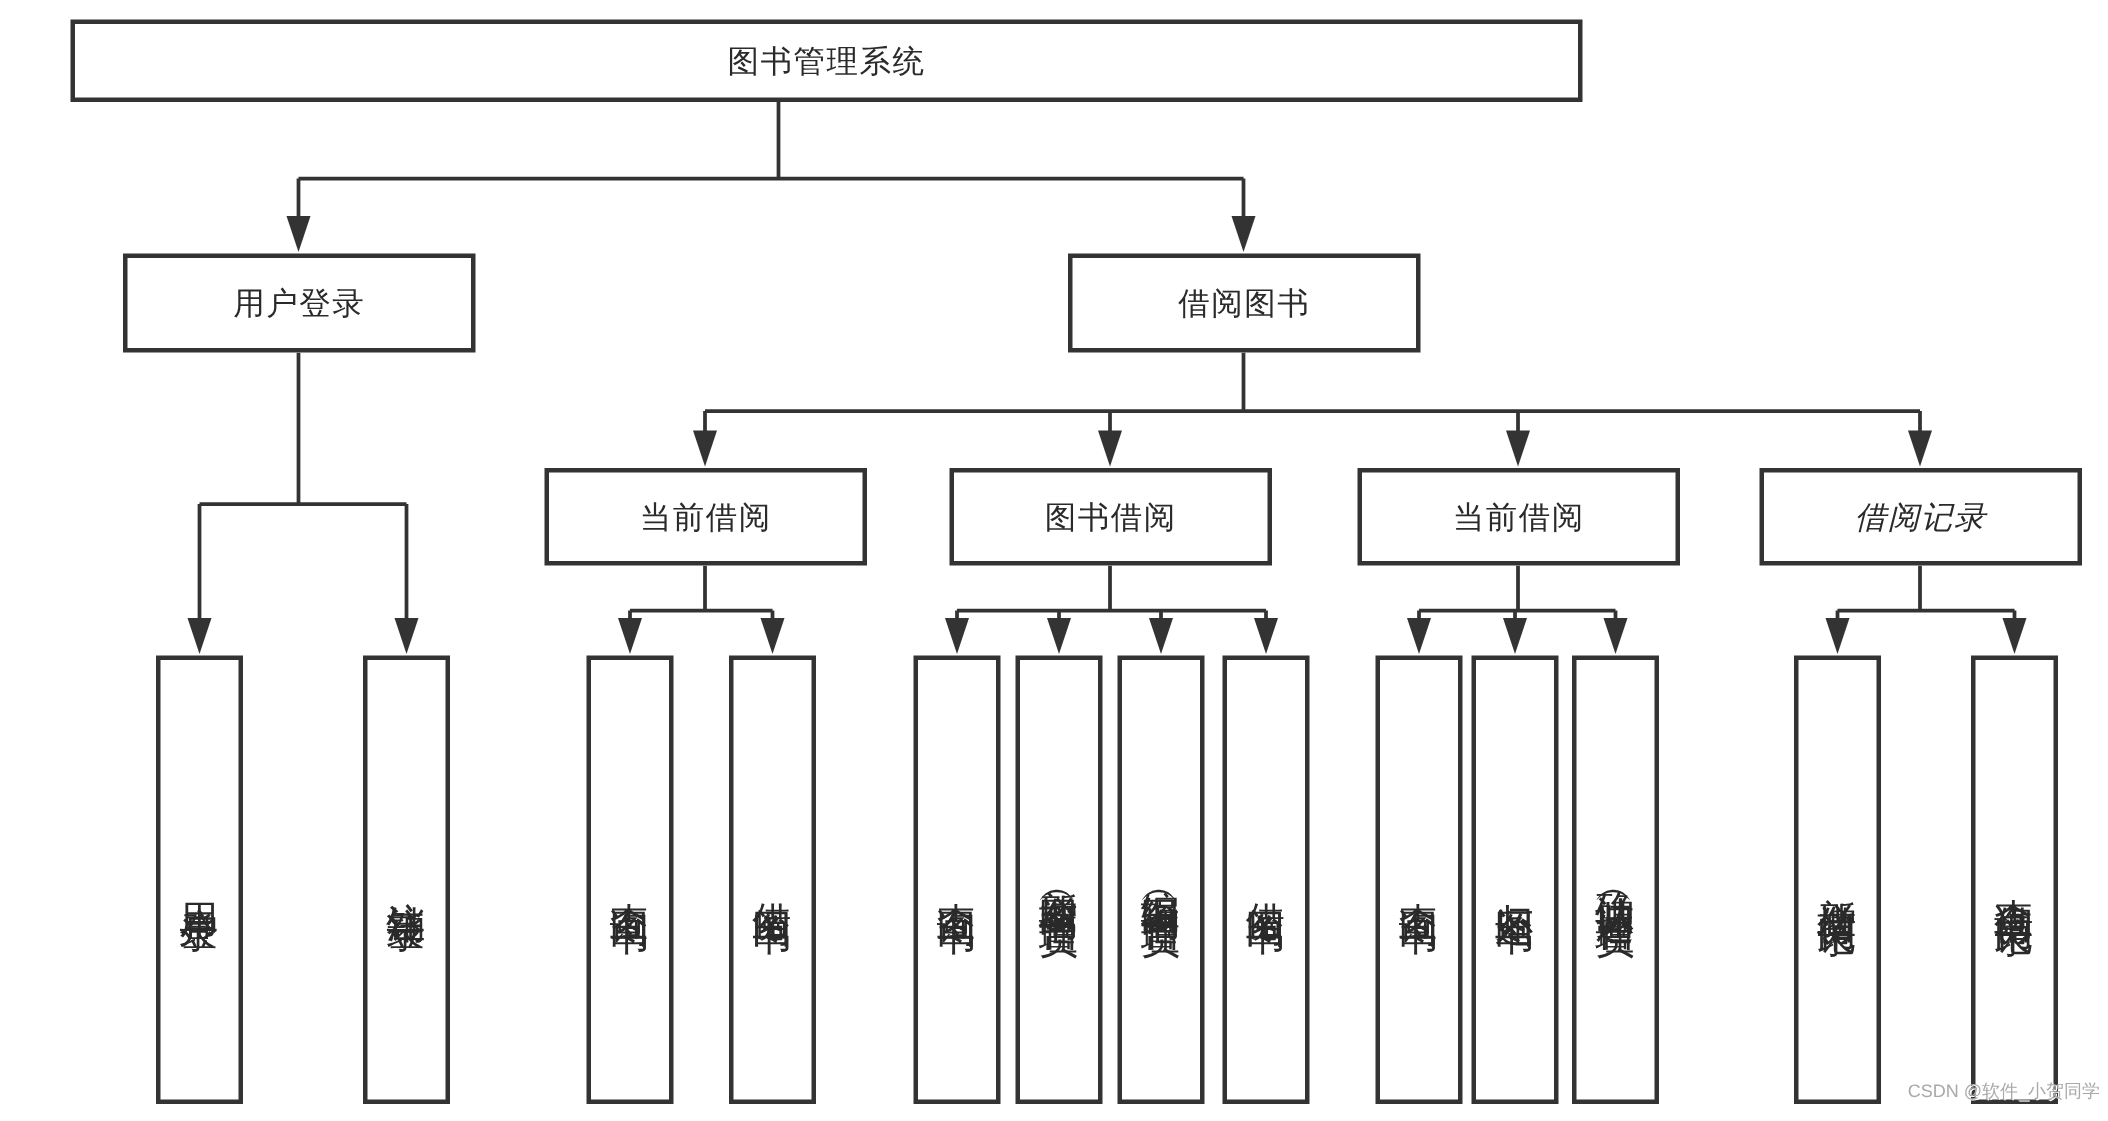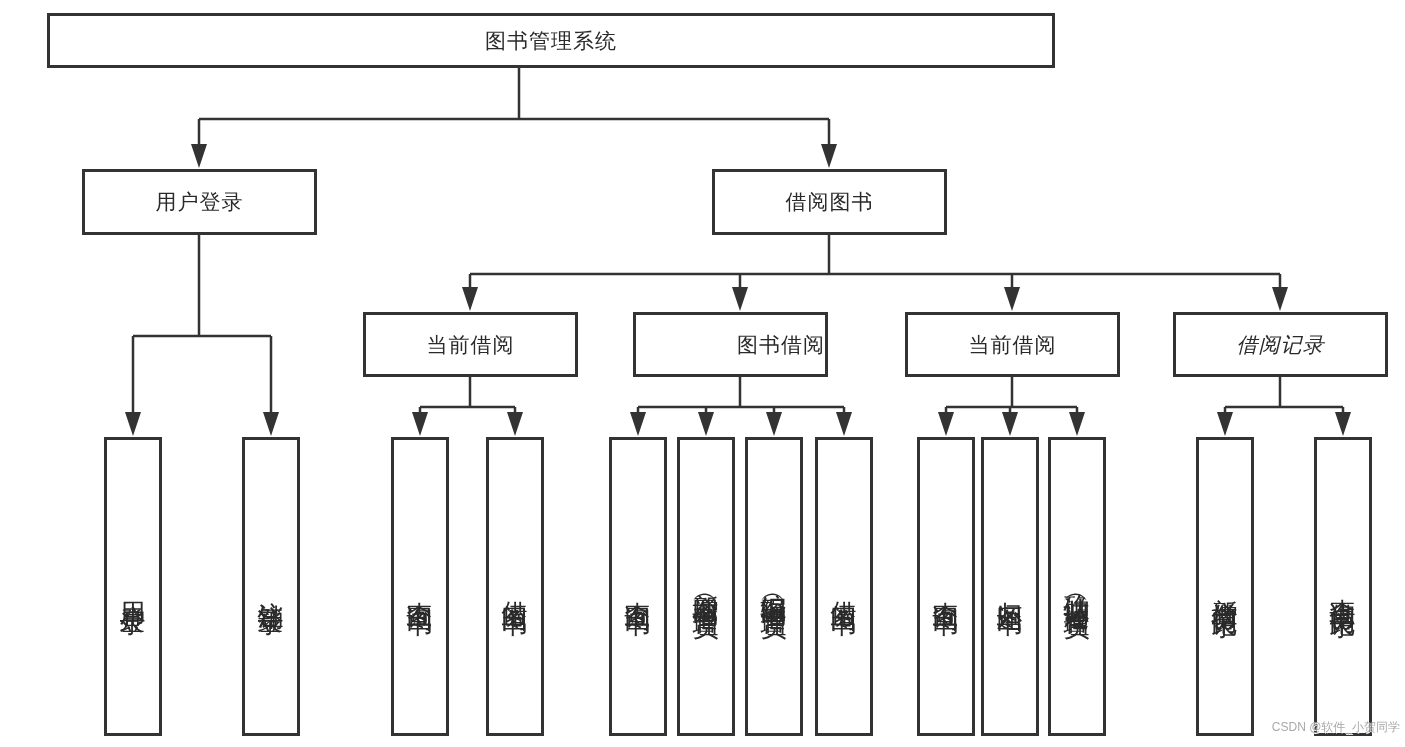--- a/index.html
+++ b/index.html
@@ -117,21 +117,21 @@
   <div class="hbox" style="left:82px; top:169px; width:235px; height:66px;">
     <span>用户登录</span>
   </div>
   <div class="hbox" style="left:712px; top:169px; width:235px; height:66px;">
     <span>借阅图书</span>
   </div>
 
   <div class="hbox" style="left:363px; top:312px; width:215px; height:65px;">
     <span>当前借阅</span>
   </div>
-  <div class="hbox" style="left:633px; top:312px; width:195px; height:65px;justify-content:flex-end;">
+  <div class="hbox" style="left:633px; top:312px; width:215px; height:65px;">
     <span>图书借阅</span>
   </div>
   <div class="hbox" style="left:905px; top:312px; width:215px; height:65px;">
     <span>当前借阅</span>
   </div>
   <div class="hbox" style="left:1173px; top:312px; width:215px; height:65px;font-style:italic;">
     <span>借阅记录</span>
   </div>
 
   <div class="vbox" style="left:104px;">

